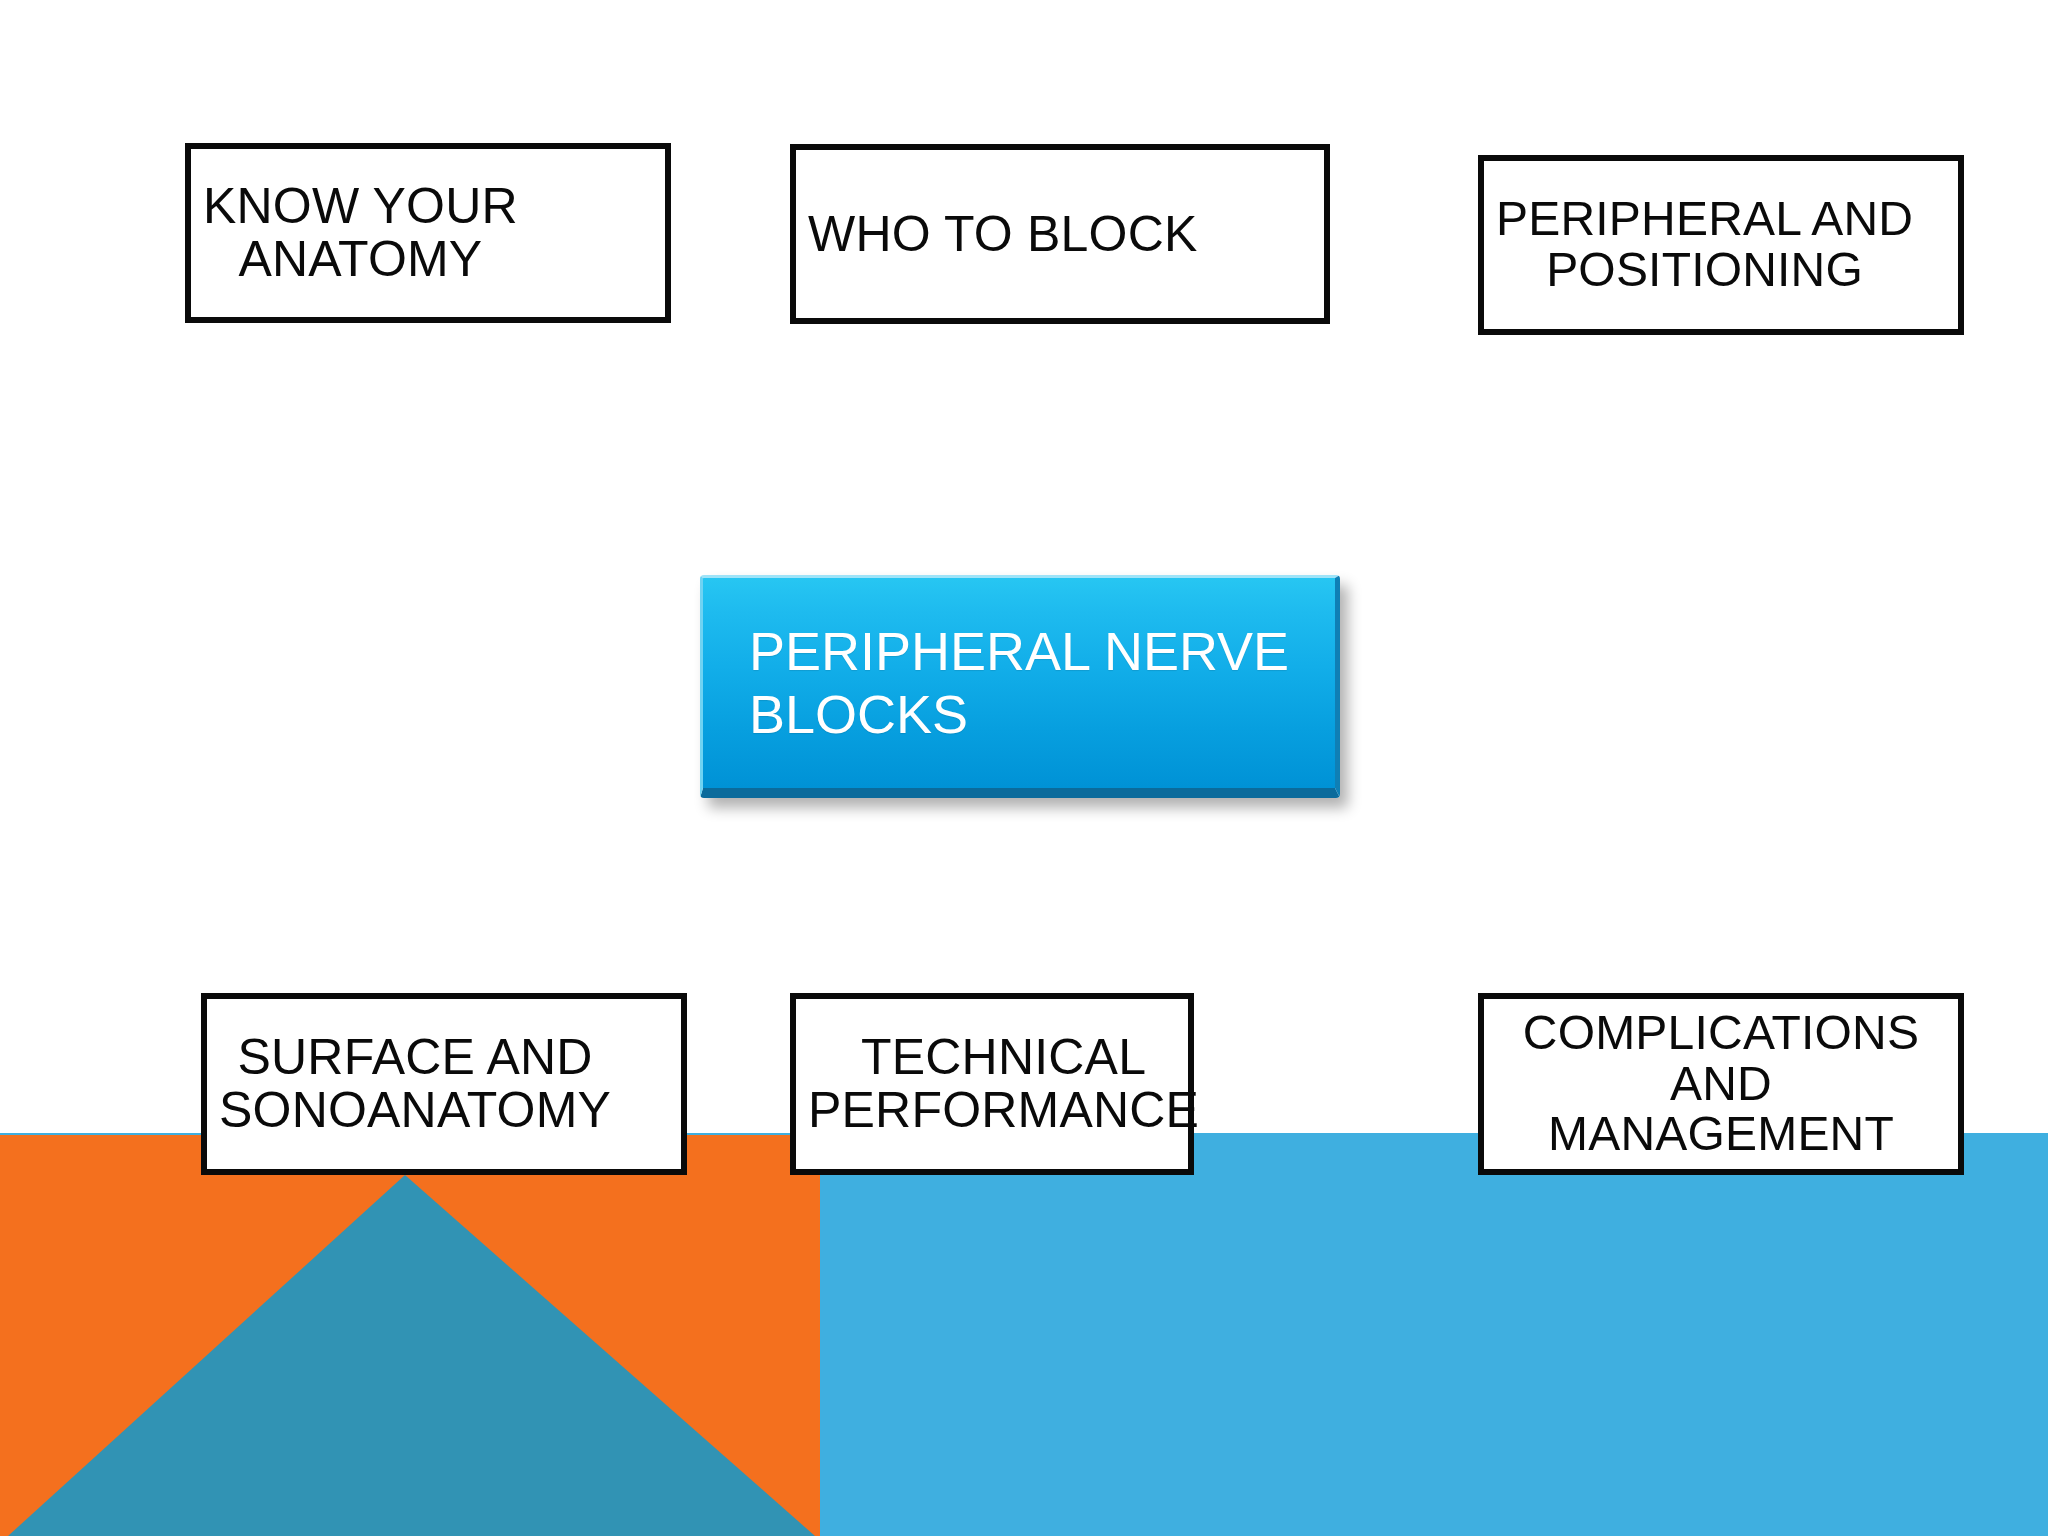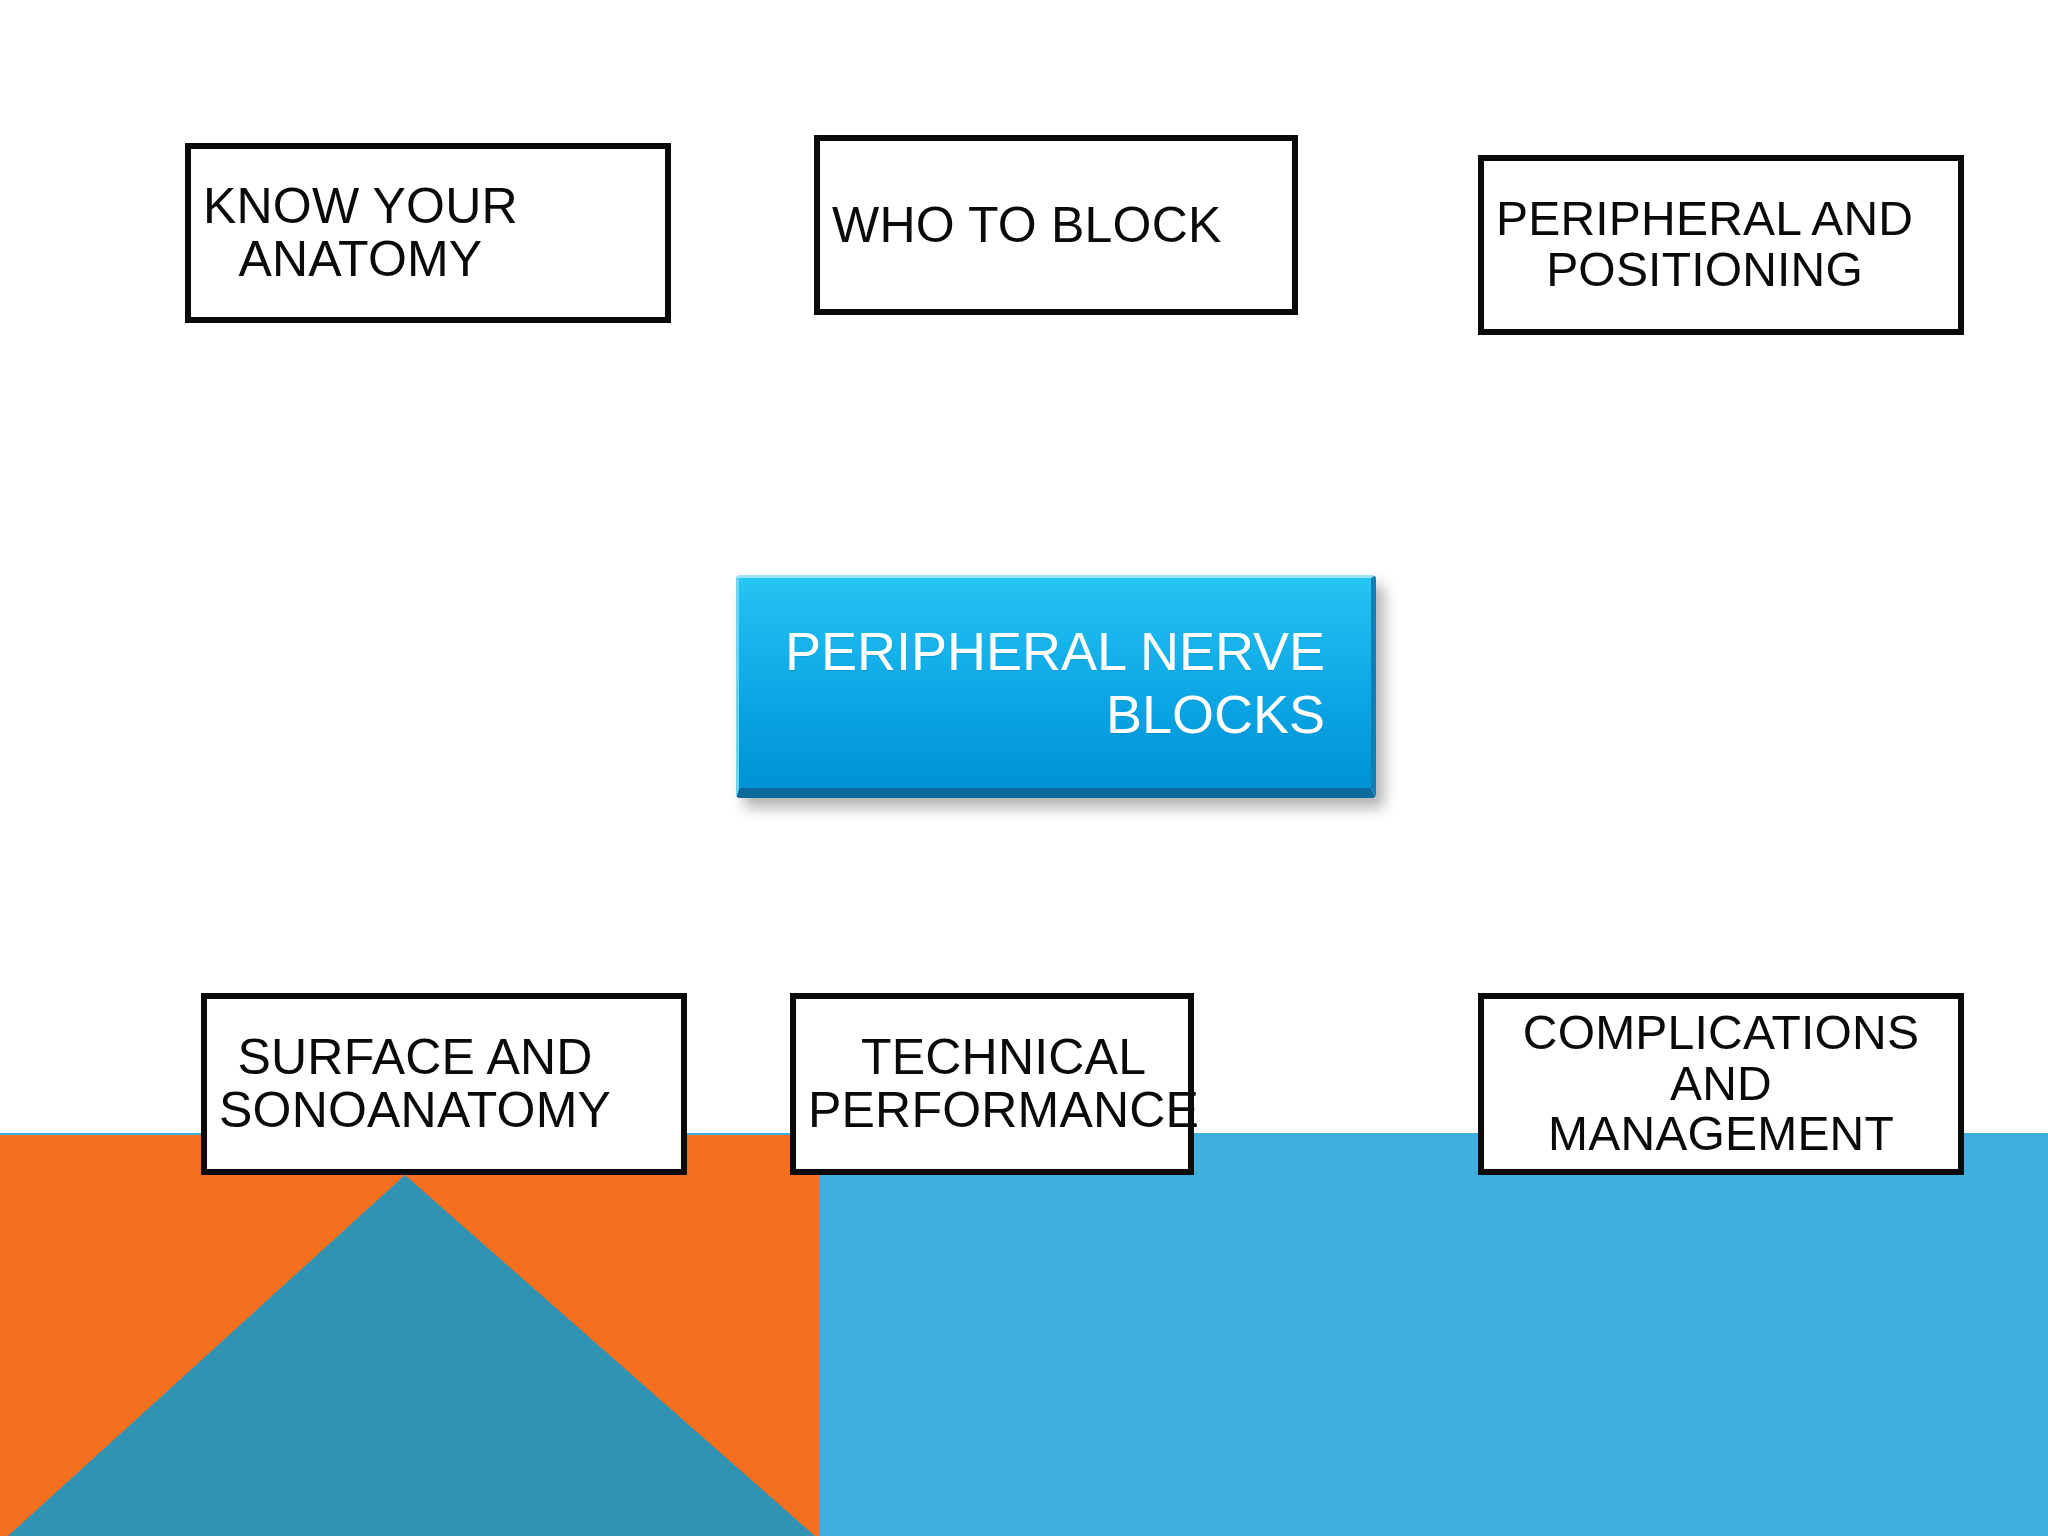--- a/index.html
+++ b/index.html
@@ -47,56 +47,56 @@
     font-size: 50px;
     line-height: 1.06;
     letter-spacing: 0.2px;
     padding: 0 12px;
     white-space: pre-line;
     font-weight: 400;
   }
 
   
   #box-know-anatomy      { left: 185px;  top: 143px;  width: 486px; height: 180px; }
-  #box-who-to-block      { left: 790px;  top: 135px;  width: 484px; height: 180px; margin-left: 24px; }
+  #box-who-to-block      { left: 790px;  top: 144px;  width: 540px; height: 180px; }
   #box-equipment         { left: 1478px; top: 155px;  width: 486px; height: 180px; }
 
   
   #box-surface-sono      { left: 185px;  top: 993px;  width: 486px; height: 182px; margin-left: 16px; }
   #box-technical-perf    { left: 790px;  top: 993px;  width: 404px; height: 182px; }
   #box-complications     { left: 1478px; top: 993px;  width: 486px; height: 182px; }
 
   #box-equipment .node-label,
   #box-complications .node-label { font-size: 48px; }
 
   
   #central-node {
     position: absolute;
-    left: 736px;
+    left: 700px;
     top: 575px;
     width: 640px;
     height: 223px;
     z-index: 6;
     box-sizing: border-box;
     border-radius: 4px;
     background: linear-gradient(to bottom,
                 #27c6f2 0%,
                 #1ebbef 16%,
                 #12aee9 42%,
                 #079fdf 72%,
                 #0092d6 100%);
     border-top: 3px solid #9fe3f8;
     border-left: 3px solid #6fd3f3;
     border-right: 5px solid #0f7fb5;
     border-bottom: 10px solid #0b6b9c;
     box-shadow: 8px 10px 14px rgba(0,0,0,0.30);
     display: flex;
     align-items: center;
     justify-content: center;
-    text-align: right;
+    text-align: left;
   }
   #central-node .node-label {
     color: #ffffff;
     font-size: 54px;
     line-height: 1.16;
     white-space: pre-line;
     font-weight: 400;
     text-shadow: 0 1px 1px rgba(0,0,0,0.10);
   }
 </style>

